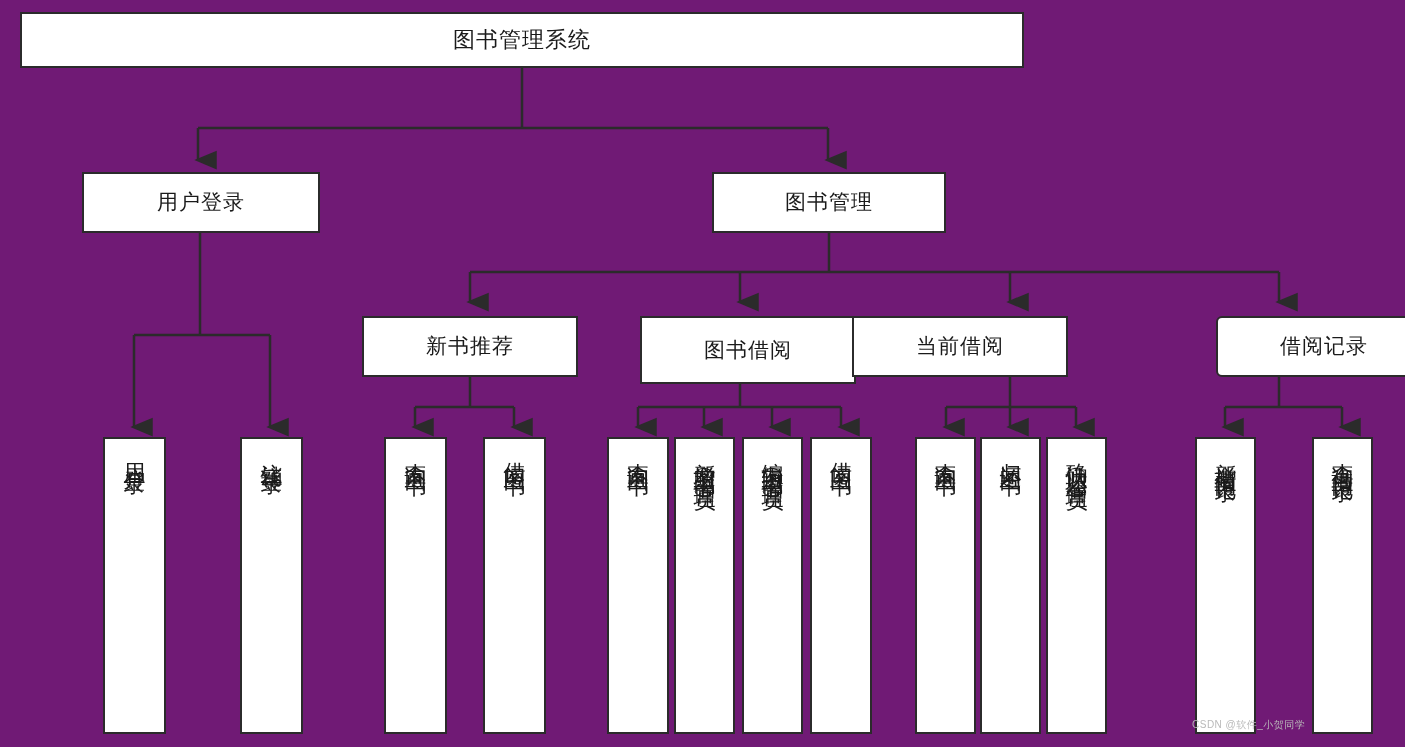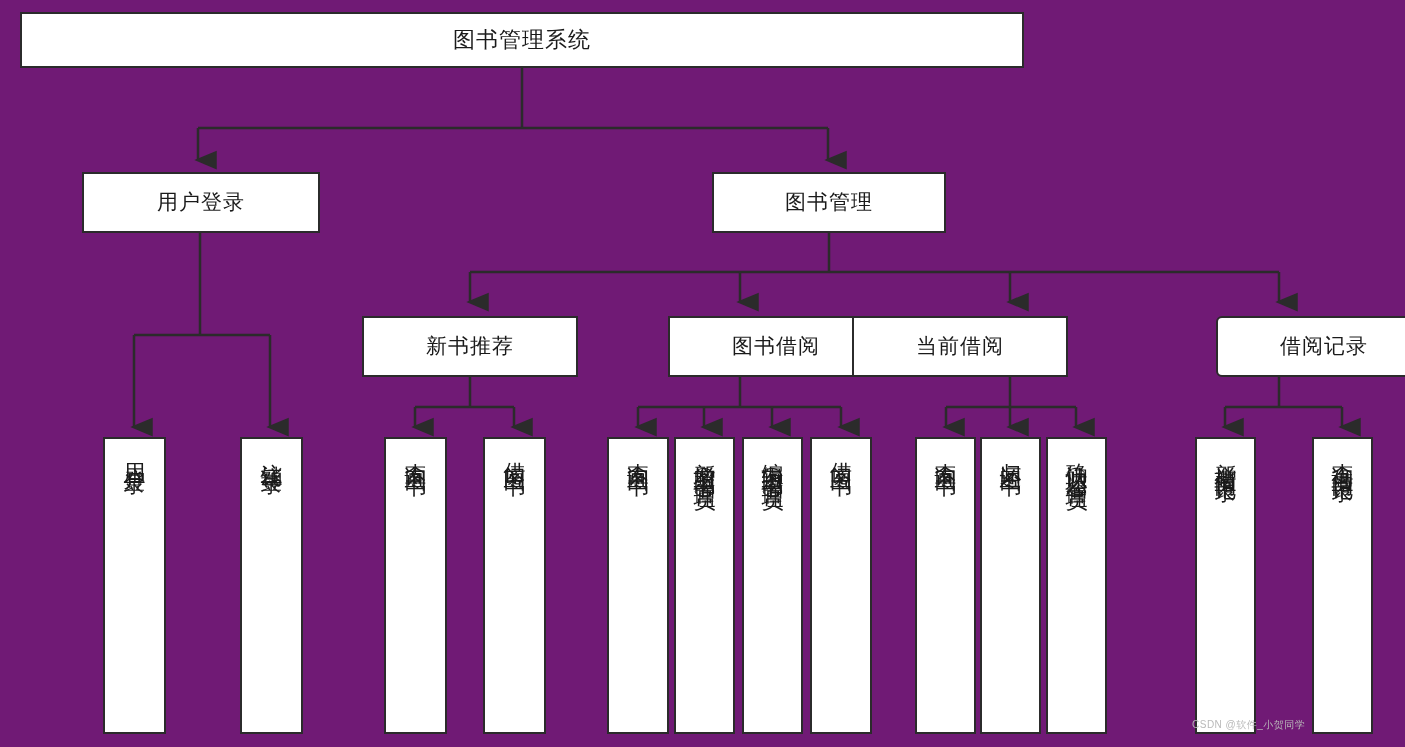--- a/index.html
+++ b/index.html
@@ -133,21 +133,21 @@
   </div>
 
   <div class="node h" style="left:712px; top:172px; width:234px; height:61px;">
     <span class="node-label">图书管理</span>
   </div>
 
   <div class="node h" style="left:362px; top:316px; width:216px; height:61px;">
     <span class="node-label">新书推荐</span>
   </div>
 
-  <div class="node h" style="left:668px; top:316px; width:216px; height:61px;align-items:center;">
+  <div class="node h" style="left:640px; top:316px; width:216px; height:68px;align-items:center;">
     <span class="node-label">图书借阅</span>
   </div>
 
   <div class="node h" style="left:852px; top:316px; width:216px; height:61px;">
     <span class="node-label">当前借阅</span>
   </div>
 
   <div class="node h" style="left:1216px; top:316px; width:216px; height:61px;border-radius:6px;">
     <span class="node-label">借阅记录</span>
   </div>

